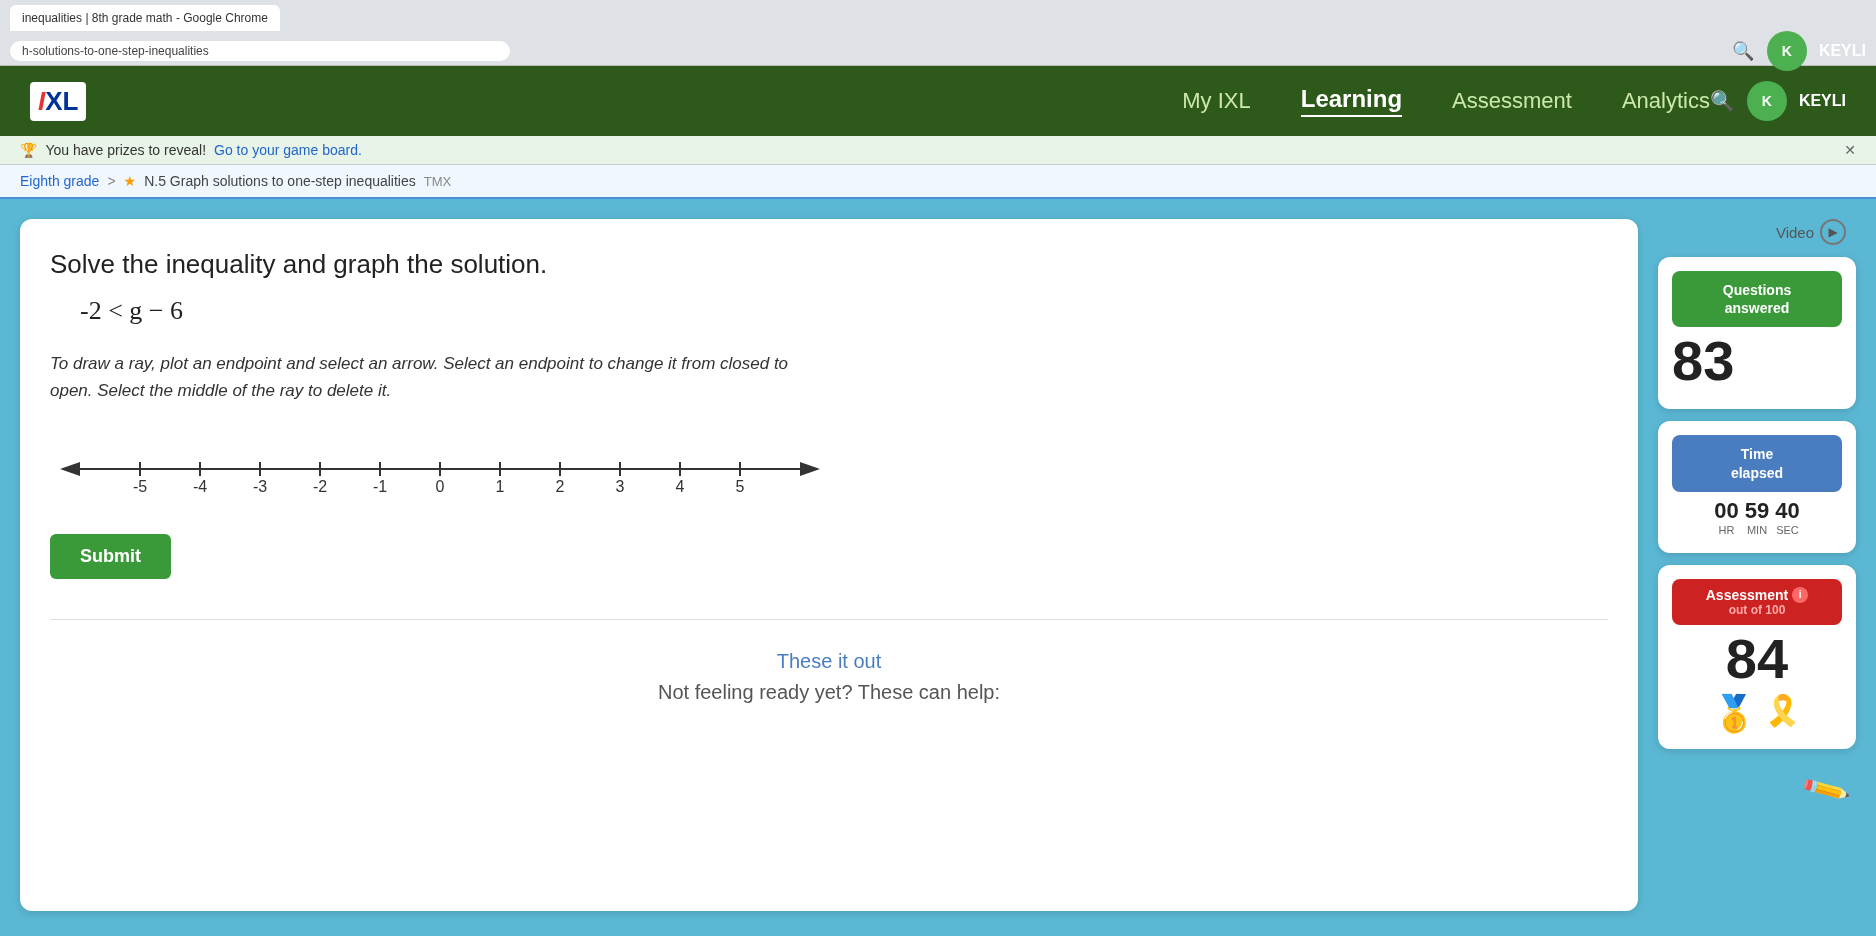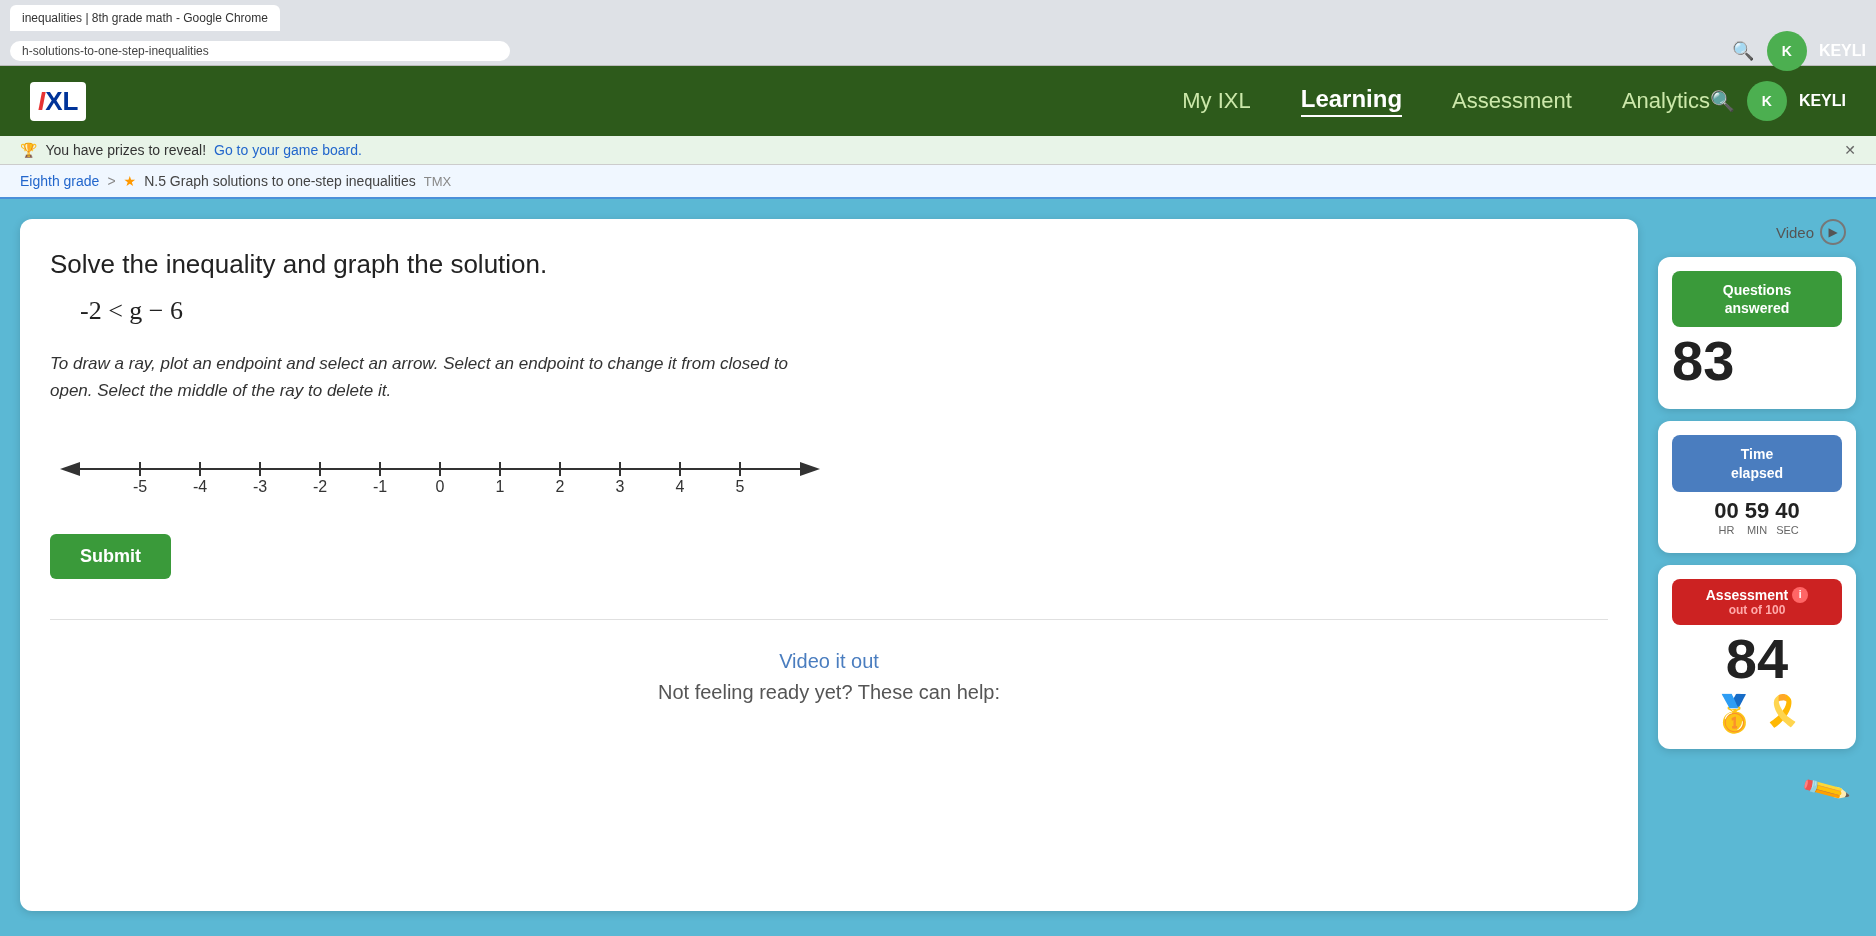--- a/index.html
+++ b/index.html
@@ -503,21 +503,21 @@
         <text x="630" y="58" text-anchor="middle" font-size="16" fill="#333">4</text>
         <line x1="690" y1="28" x2="690" y2="42" stroke="#333" stroke-width="2"></line>
         <text x="690" y="58" text-anchor="middle" font-size="16" fill="#333">5</text>
       </svg>
     </div>
 
     <button class="submit-btn">Submit</button>
 
     
     <div class="work-it-out">
-      <div class="work-it-out-title">Video it out</div>
+      <div class="work-it-out-title">These it out</div>
       <div class="work-it-out-sub">Not feeling ready yet? These can help:</div>
     </div>
 
   </div>
 
   <div class="right-sidebar">
 
     <div class="video-btn">
       <span>Video</span>
       <div class="video-circle">▶</div>

